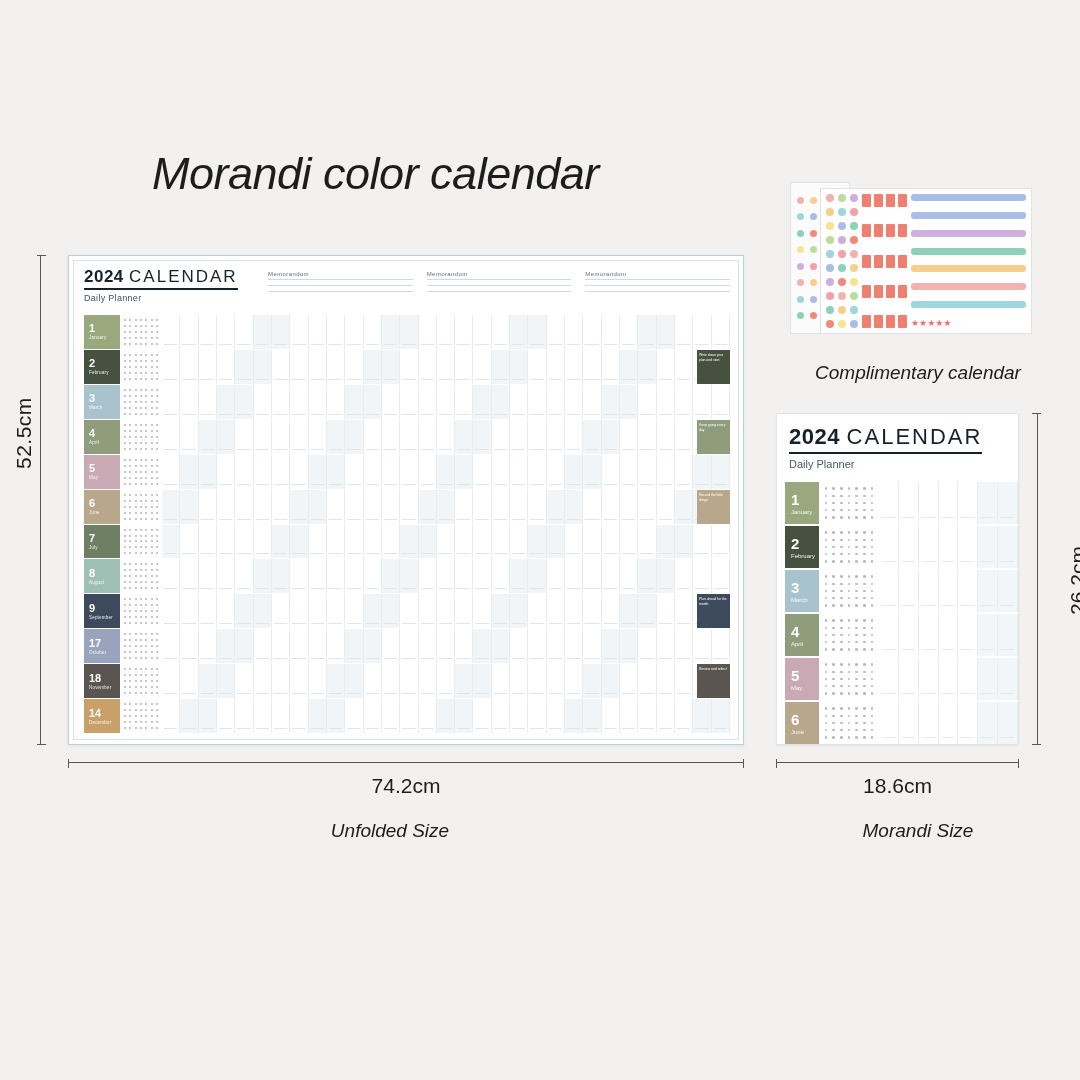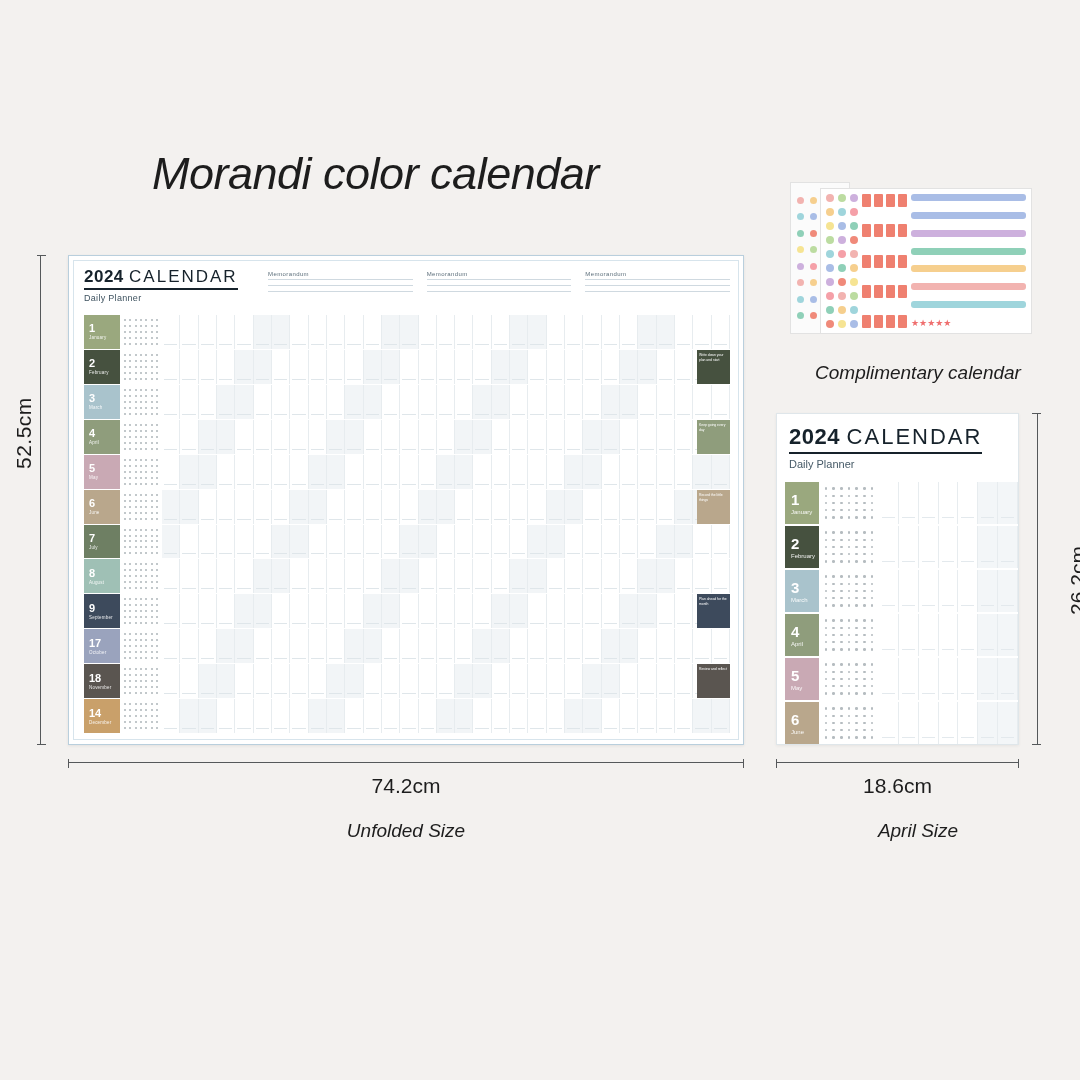--- a/index.html
+++ b/index.html
@@ -158,21 +158,21 @@
   }
   .dim-h:before{left:0;} .dim-h:after{right:0;}
   .dim-h-label{
     position:absolute;left:68px;top:774px;width:676px;text-align:center;
     font-size:21px;color:#1d1d1d;
   }
   .caption{
     position:absolute;
     font-size:19px;font-style:italic;color:#1d1d1d;text-align:center;
   }
-  .cap-unfolded{left:68px;top:820px;width:676px;}
+  .cap-unfolded{left:52px;top:820px;width:676px;}
   .cap-folded{left:776px;top:820px;width:284px;}
 
   
   .stickers{
     position:absolute;
     left:790px;top:182px;
     width:243px;height:160px;
   }
   .st-back{
     position:absolute;left:0;top:0;width:60px;height:152px;
@@ -1682,13 +1682,13 @@
           <div class="f-day w"></div>
         </div>
       </div>
     </div>
 </div>
 
 <div class="dim-v2"></div>
 <div class="dim-v2-label">26.2cm</div>
 <div class="dim-h2"></div>
 <div class="dim-h2-label">18.6cm</div>
-<div class="caption cap-folded">April Size</div>
+<div class="caption cap-folded">Morandi Size</div>
 
 </body></html>

